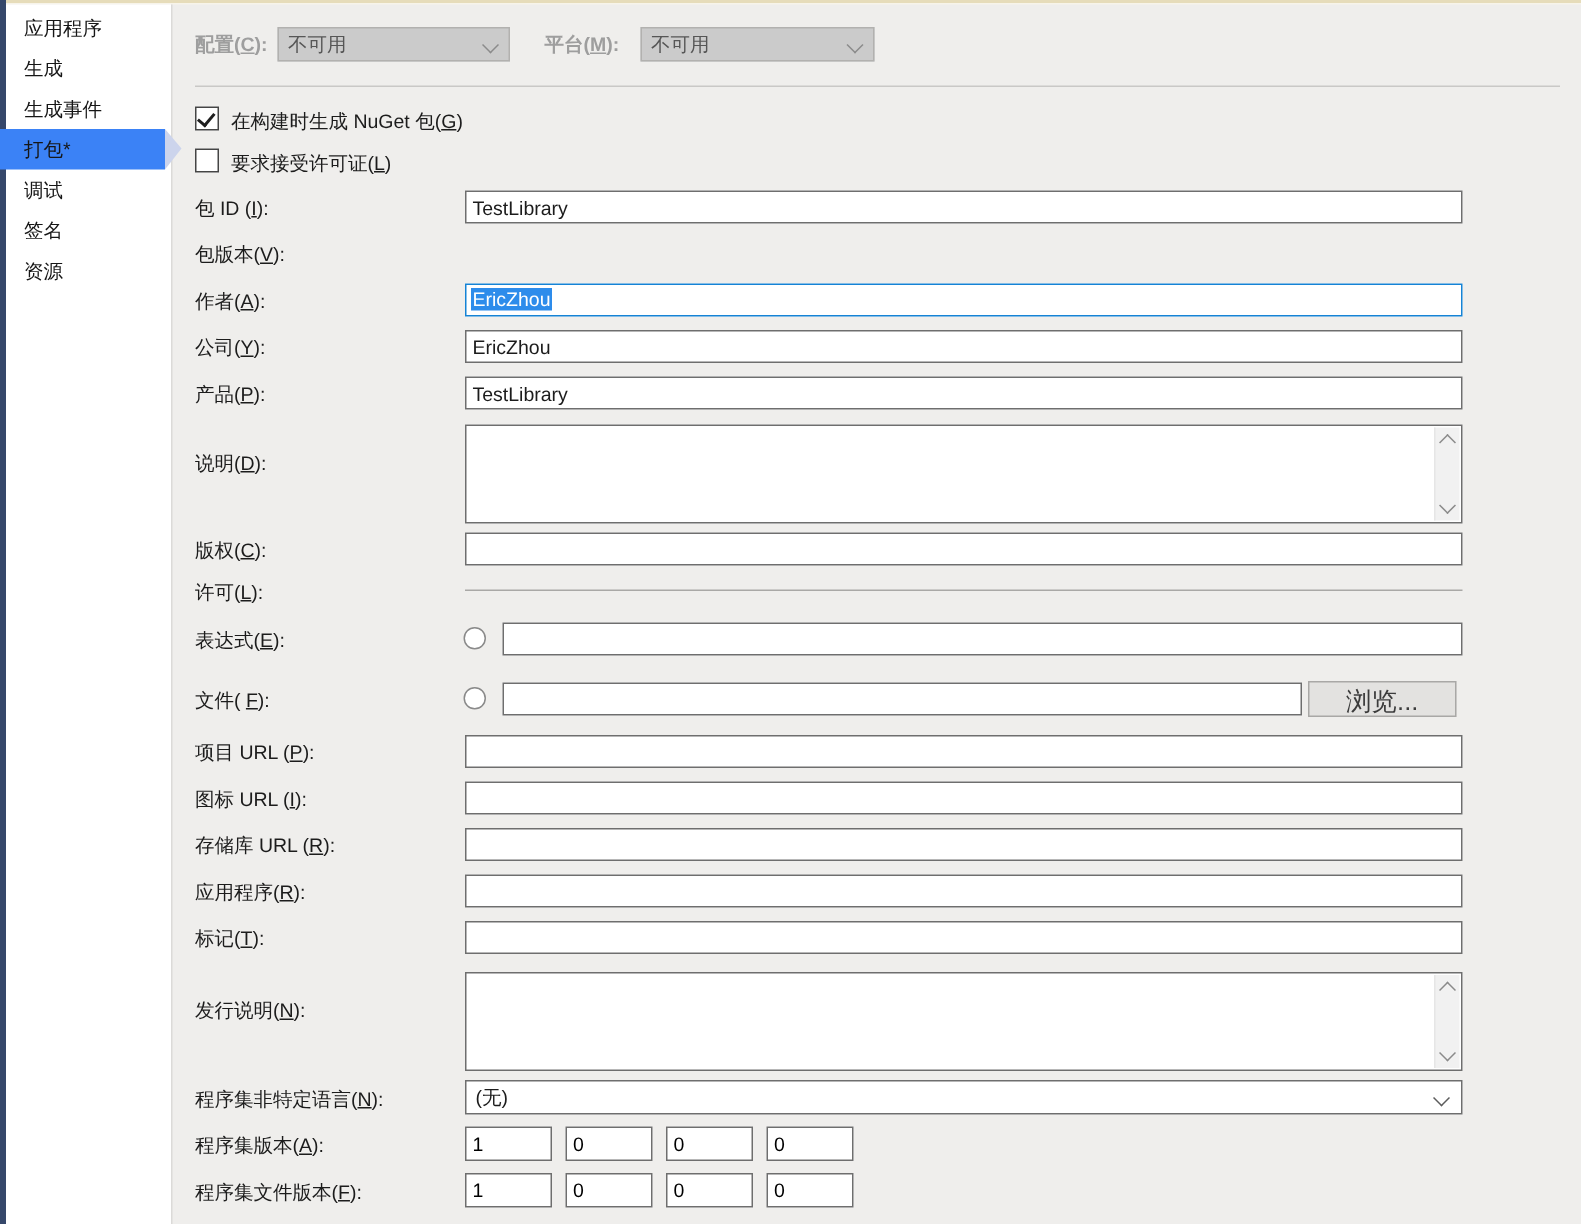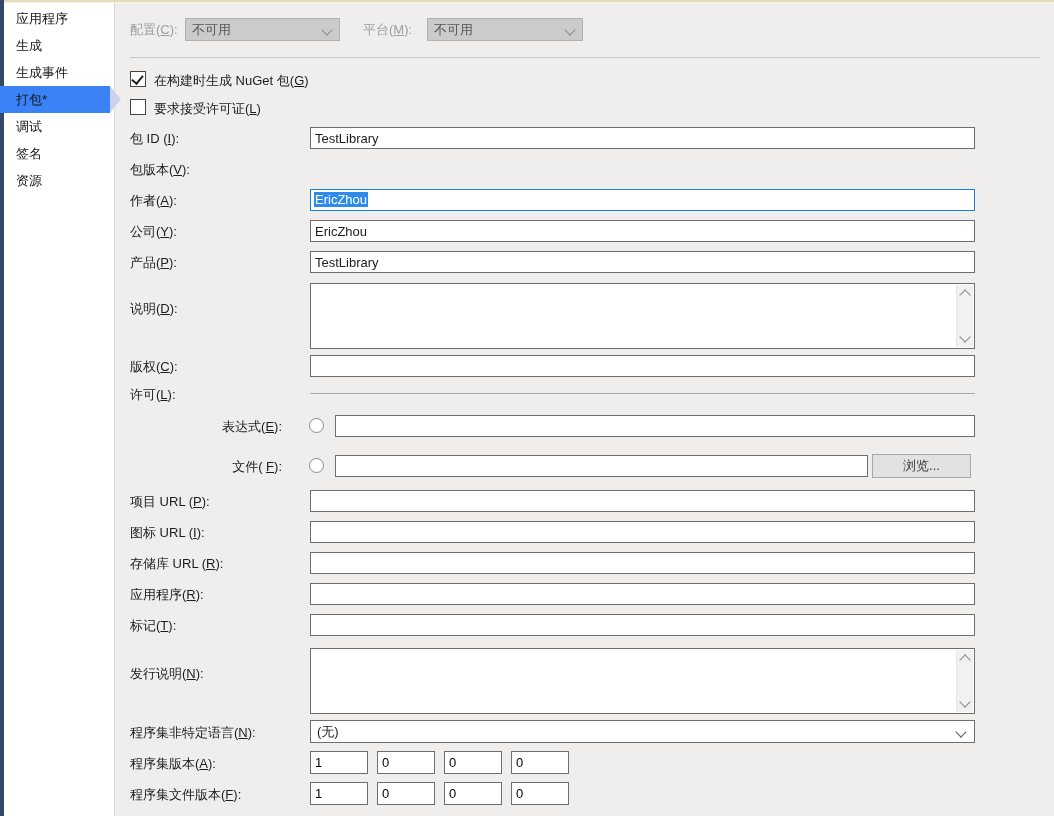--- a/index.html
+++ b/index.html
@@ -12,54 +12,54 @@
   
   .sidebar{position:absolute;left:4px;top:3px;width:110px;bottom:0;background:#ffffff;}
   .sidebar-divider{position:absolute;left:114px;top:3px;bottom:0;width:1px;background:#dbdad8;}
   .side-item{position:absolute;left:0;width:110px;height:27px;line-height:27px;padding-left:16px;
              box-sizing:border-box;cursor:pointer;white-space:nowrap;color:#161616;}
   .side-item.sel{background:#3b82f6;}
   .side-item.sel::after{content:"";position:absolute;left:110px;top:0;width:0;height:0;
              border-top:13px solid transparent;border-bottom:14px solid transparent;border-left:11px solid #ccd4ec;}
   
   .lbl{position:absolute;left:130px;white-space:nowrap;}
-  .lbl.dis{color:#9e9e9e;}
+  .lbl.dis{color:#9e9e9e;font-weight:bold;}
   .u{text-decoration:underline;}
   .inp{position:absolute;left:310px;width:665px;height:22px;border:1px solid #6e6e6e;background:#fff;
        box-sizing:border-box;font-family:inherit;font-size:13px;padding:1px 4px;color:#1c1c1c;outline:none;}
   .divline{position:absolute;height:1px;background:#c9c8c6;}
   .licline{position:absolute;height:1px;background:#a9a8a6;}
   
   .ddl{position:absolute;height:23px;background:#cbcbcb;border:1px solid #b2b1af;box-sizing:border-box;
        line-height:21px;padding:0 6px;color:#565656;}
   .ddl .chev{position:absolute;right:8px;top:7px;border-color:#8b8b8b;}
   .chev{display:inline-block;width:7px;height:7px;border-right:1px solid #5c5c5c;border-bottom:1px solid #5c5c5c;}
   .chev.down{transform:rotate(45deg);}
   .chev.up{transform:rotate(-135deg);}
   
   .cb{position:absolute;left:130px;width:16px;height:16px;border:1px solid #454545;background:#fff;box-sizing:border-box;cursor:pointer;}
   .cbmark{position:absolute;left:3px;top:1px;width:5px;height:9px;border-right:2px solid #1e1e1e;border-bottom:2px solid #1e1e1e;transform:rotate(40deg);}
   .cblbl{position:absolute;left:154px;white-space:nowrap;}
   
   .radio{position:absolute;width:15px;height:15px;border:1px solid #8a8a8a;border-radius:50%;background:#fff;box-sizing:border-box;cursor:pointer;}
-  .sublbl{position:absolute;left:112px;width:170px;text-align:right;white-space:nowrap;}
+  .sublbl{position:absolute;left:130px;width:170px;text-align:left;white-space:nowrap;}
   
   .focusfield{position:absolute;left:310px;width:665px;height:22px;border:1px solid #1583d5;background:#fff;
        box-sizing:border-box;line-height:20px;padding:0 3px;cursor:text;}
   .seltext{background:#2d8ceb;color:#fff;padding:0 1px;}
   
   .tarea{position:absolute;left:310px;width:665px;height:66px;border:1px solid #6e6e6e;background:#fff;box-sizing:border-box;cursor:text;}
   .sbar{position:absolute;right:1px;top:1px;bottom:1px;width:16px;background:#f1f1f1;border-left:1px solid #e6e6e6;
         display:flex;flex-direction:column;justify-content:space-between;align-items:center;}
   .sbar .chev{border-color:#8a8a8a;}
   .sbar .chev.up{margin-top:6px;}
   .sbar .chev.down{margin-bottom:6px;}
   
   .btn{position:absolute;background:#e3e2e0;border:1px solid #a9a8a6;box-sizing:border-box;text-align:center;
-       font-family:inherit;font-size:13px;color:#3c3c3c;cursor:pointer;}
+       font-family:inherit;font-size:17px;color:#3c3c3c;cursor:pointer;}
   
   .combo{position:absolute;left:310px;width:665px;height:23px;border:1px solid #6e6e6e;background:#fff;
         box-sizing:border-box;line-height:21px;padding:0 6px;cursor:pointer;}
   .combo .chev{position:absolute;right:9px;top:7px;}
   
   .vinp{position:absolute;width:58px;height:23px;border:1px solid #6e6e6e;background:#fff;box-sizing:border-box;
         font-family:inherit;font-size:13px;padding:1px 4px;outline:none;}
 </style>
 </head>
 <body>

